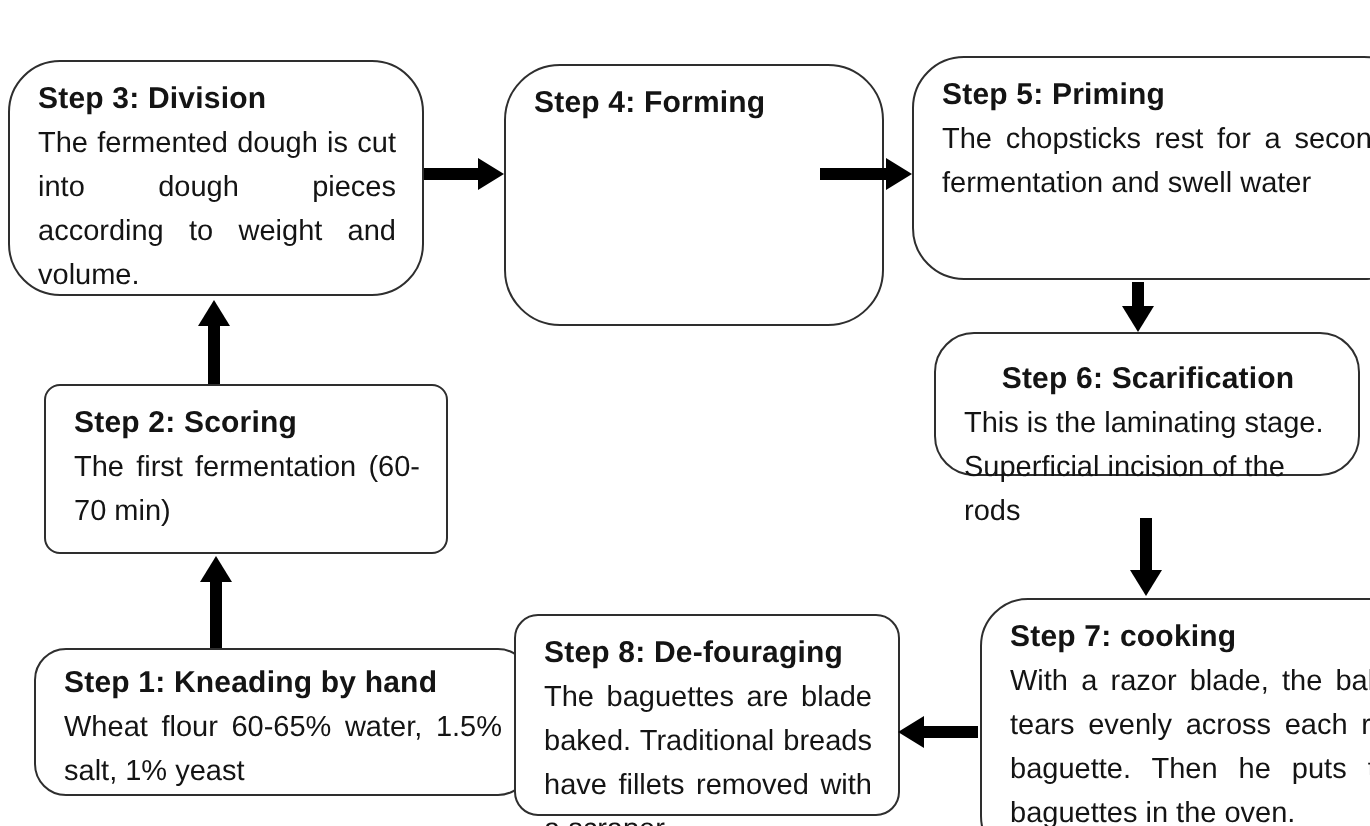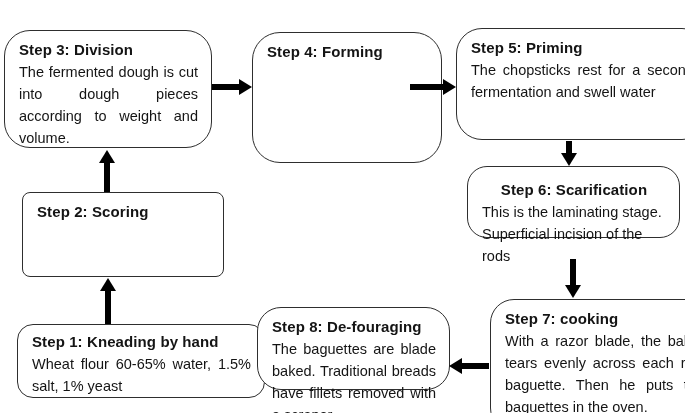--- a/index.html
+++ b/index.html
@@ -33,21 +33,21 @@
   .box.centered{text-align:center;}
   .box.centered .body{text-align:left;}
 
   
   .step3{left:4px;   top:6px;   width:208px; height:118px; border-radius:26px;}
   .step4{left:252px; top:8px;   width:190px; height:131px; border-radius:28px;}
   .step5{left:456px; top:4px;   width:252px; height:112px; border-radius:26px;}
   .step2{left:22px;  top:168px; width:202px; height:85px;  border-radius:8px;}
   .step6{left:467px; top:142px; width:213px; height:72px;  border-radius:20px; padding-top:12px;}
   .step1{left:17px;  top:300px; width:248px; height:74px;  border-radius:16px; padding-top:6px;}
-  .step8{left:257px; top:283px; width:193px; height:83px; border-radius:24px;}
+  .step8{left:257px; top:283px; width:193px; height:101px; border-radius:12px;}
   .step7{left:490px; top:275px; width:228px; height:133px; border-radius:24px;}
 
   
   .arrow{position:absolute;}
   .arrow-right::before{content:'';position:absolute;left:0;right:11px;top:5px;bottom:5px;background:#000;}
   .arrow-right::after{content:'';position:absolute;right:0;top:0;width:0;height:0;
     border-top:8px solid transparent;border-bottom:8px solid transparent;border-left:13px solid #000;}
   .arrow-left::before{content:'';position:absolute;right:0;left:11px;top:5px;bottom:5px;background:#000;}
   .arrow-left::after{content:'';position:absolute;left:0;top:0;width:0;height:0;
     border-top:8px solid transparent;border-bottom:8px solid transparent;border-right:13px solid #000;}
@@ -80,20 +80,21 @@
     <div class="title">Step 4: Forming</div>
   </div>
 
   <div class="box step5">
     <div class="title">Step 5: Priming</div>
     <div class="body">The chopsticks rest for a second fermentation and swell water</div>
   </div>
 
   <div class="box step2">
     <div class="title">Step 2: Scoring</div>
+    <div class="body">The first fermentation (60-70 min)</div>
   </div>
 
   <div class="box step6 centered">
     <div class="title">Step 6: Scarification</div>
     <div class="body">This is the laminating stage. Superficial incision of the rods</div>
   </div>
 
   <div class="box step1">
     <div class="title">Step 1: Kneading by hand</div>
     <div class="body">Wheat flour 60-65% water, 1.5% salt, 1% yeast</div>

